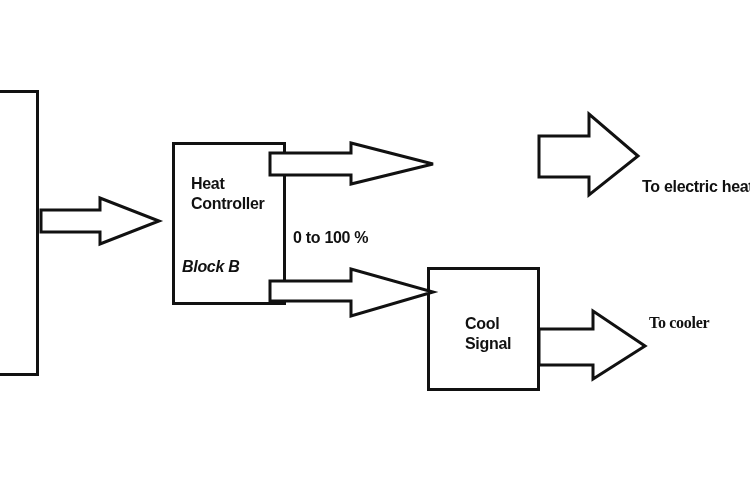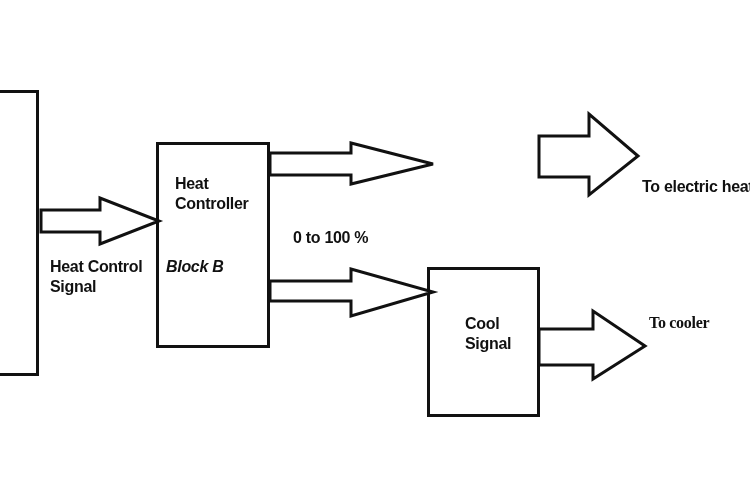--- a/index.html
+++ b/index.html
@@ -34,23 +34,23 @@
     pointer-events: none;
   }
   .arrow-layer polygon {
     fill: #ffffff;
     stroke: #111111;
     stroke-width: 3;
     stroke-linejoin: miter;
   }
   
   .input-block      { left: -54px; top: 90px;  width: 93px;  height: 286px; }
-  .heat-controller  { left: 156px; top: 142px; width: 114px; height: 206px; }
+  .heat-controller  { left: 172px; top: 142px; width: 114px; height: 163px; }
   .heat-relay       { left: 428px; top: 69px;  width: 112px; height: 152px; }
-  .cool-relay       { left: 427px; top: 267px; width: 113px; height: 150px; }
+  .cool-relay       { left: 427px; top: 267px; width: 113px; height: 124px; }
   
   .heat-controller .name { left: 16px; top: 29px;  }
   .heat-controller .tag  { left: 7px;  top: 112px; font-style: italic; }
   .heat-relay .name      { left: 19px; top: 38px;  }
   .cool-relay .name      { left: 35px; top: 44px;  }
   
   .signal-label   { left: 50px;  top: 257px; }
   .heat-range     { left: 283px; top: 104px; }
   .cool-range     { left: 293px; top: 228px; }
   .heater-out     { left: 642px; top: 177px; }
@@ -82,24 +82,20 @@
   </div>
 
   <svg class="arrow-layer" viewBox="0 0 750 481">
     <polygon points="41,210 100,210 100,198 159,221 100,244 100,232 41,232"></polygon>
     <polygon points="270,153 351,153 351,143 433,164 351,184 351,175 270,175"></polygon>
     <polygon points="270,281 351,281 351,269 433,292 351,316 351,301 270,301"></polygon>
     <polygon points="539,136 589,136 589,114 638,156 589,195 589,177 539,177"></polygon>
     <polygon points="539,329 593,329 593,311 645,346 593,379 593,365 539,365"></polygon>
   </svg>
 
-  <div class="label signal-label">
-    <span>Heat Control</span>
-    <span>Signal</span>
-  </div>
 
 
   <div class="label cool-range">
     <span>0 to 100 %</span>
   </div>
 
   <div class="label heater-out">
     <span>To electric heater</span>
   </div>
 

